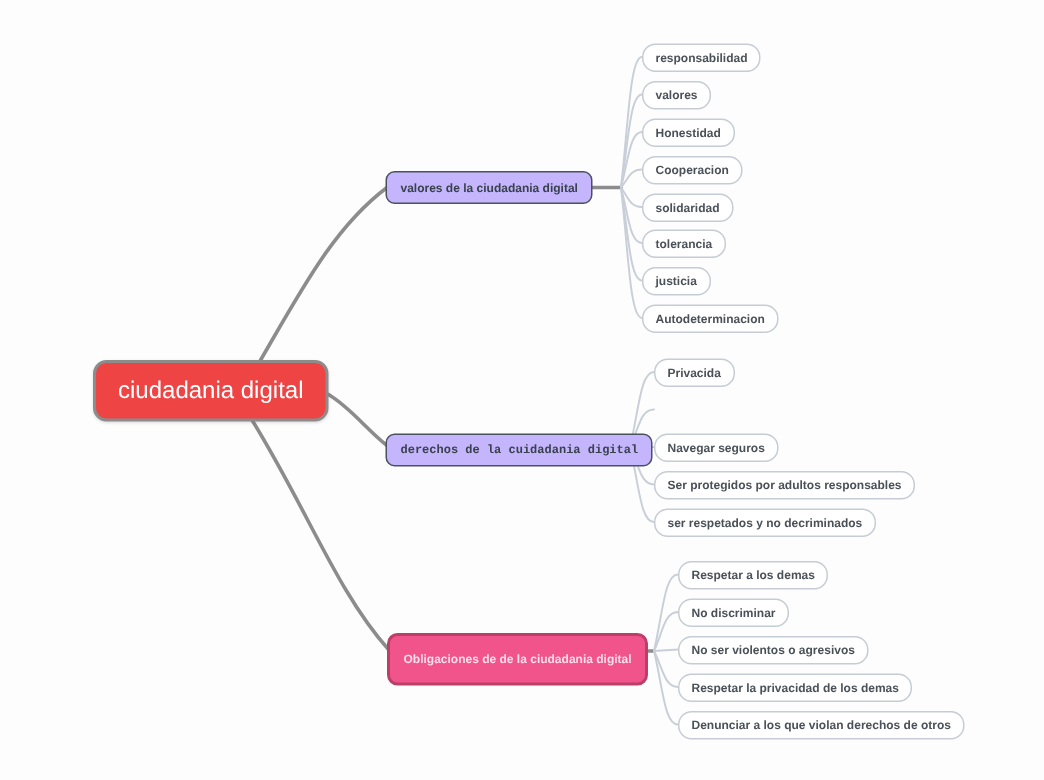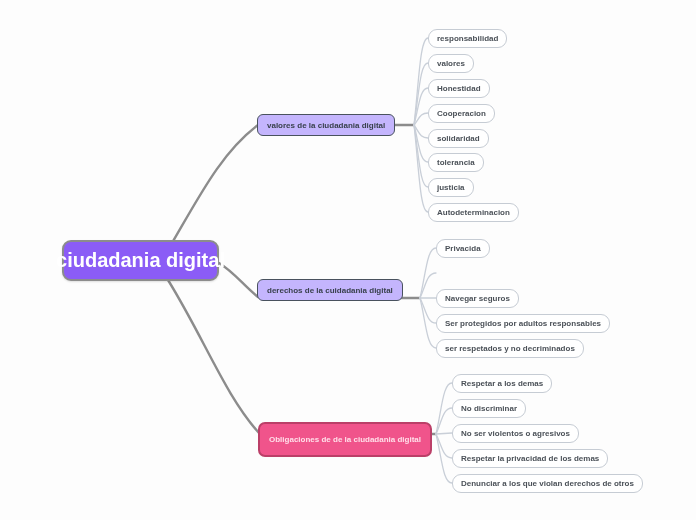--- a/index.html
+++ b/index.html
@@ -9,31 +9,31 @@
     font-family:"Liberation Sans","DejaVu Sans",sans-serif;
   }
   #canvas{position:absolute;inset:0;width:696px;height:520px;}
   svg#wires{position:absolute;left:0;top:0;pointer-events:none;}
   .node{
     position:absolute;display:inline-flex;align-items:center;justify-content:center;
     box-sizing:border-box;white-space:nowrap;cursor:pointer;
   }
   .root-node{
     left:62px;top:240px;width:157px;height:41px;
-    background:#8b5cf6;border:2px solid #8c8c8c;border-radius:9px;
-    color:#ffffff;font-size:20px;font-weight:bold;
+    background:#ef4444;border:2px solid #8c8c8c;border-radius:9px;
+    color:#ffffff;font-size:16px;font-weight:normal;
     box-shadow:0 1px 2px rgba(0,0,0,0.12);
   }
   .branch-node{
     height:22px;padding:0 9px;
     background:#c4b5fd;border:1.5px solid #49525e;border-radius:6px;
     color:#39414d;font-size:8px;font-weight:bold;
   }
   .branch-valores{left:257px;top:114px;}
-  .branch-derechos{left:257px;top:279px;}
+  .branch-derechos{left:257px;top:289px;font-family:Liberation Mono, monospace;}
   .branch-obligaciones{
     left:258px;top:422px;height:35px;
     background:#f0548b;border:2px solid #bb3f68;border-radius:7px;
     color:#ffdfe9;
   }
   .child-node{
     height:19px;padding:0 8px;
     background:#ffffff;border:1px solid #c6ccd4;border-radius:9px;
     color:#4b5158;font-size:8px;font-weight:bold;
   }

